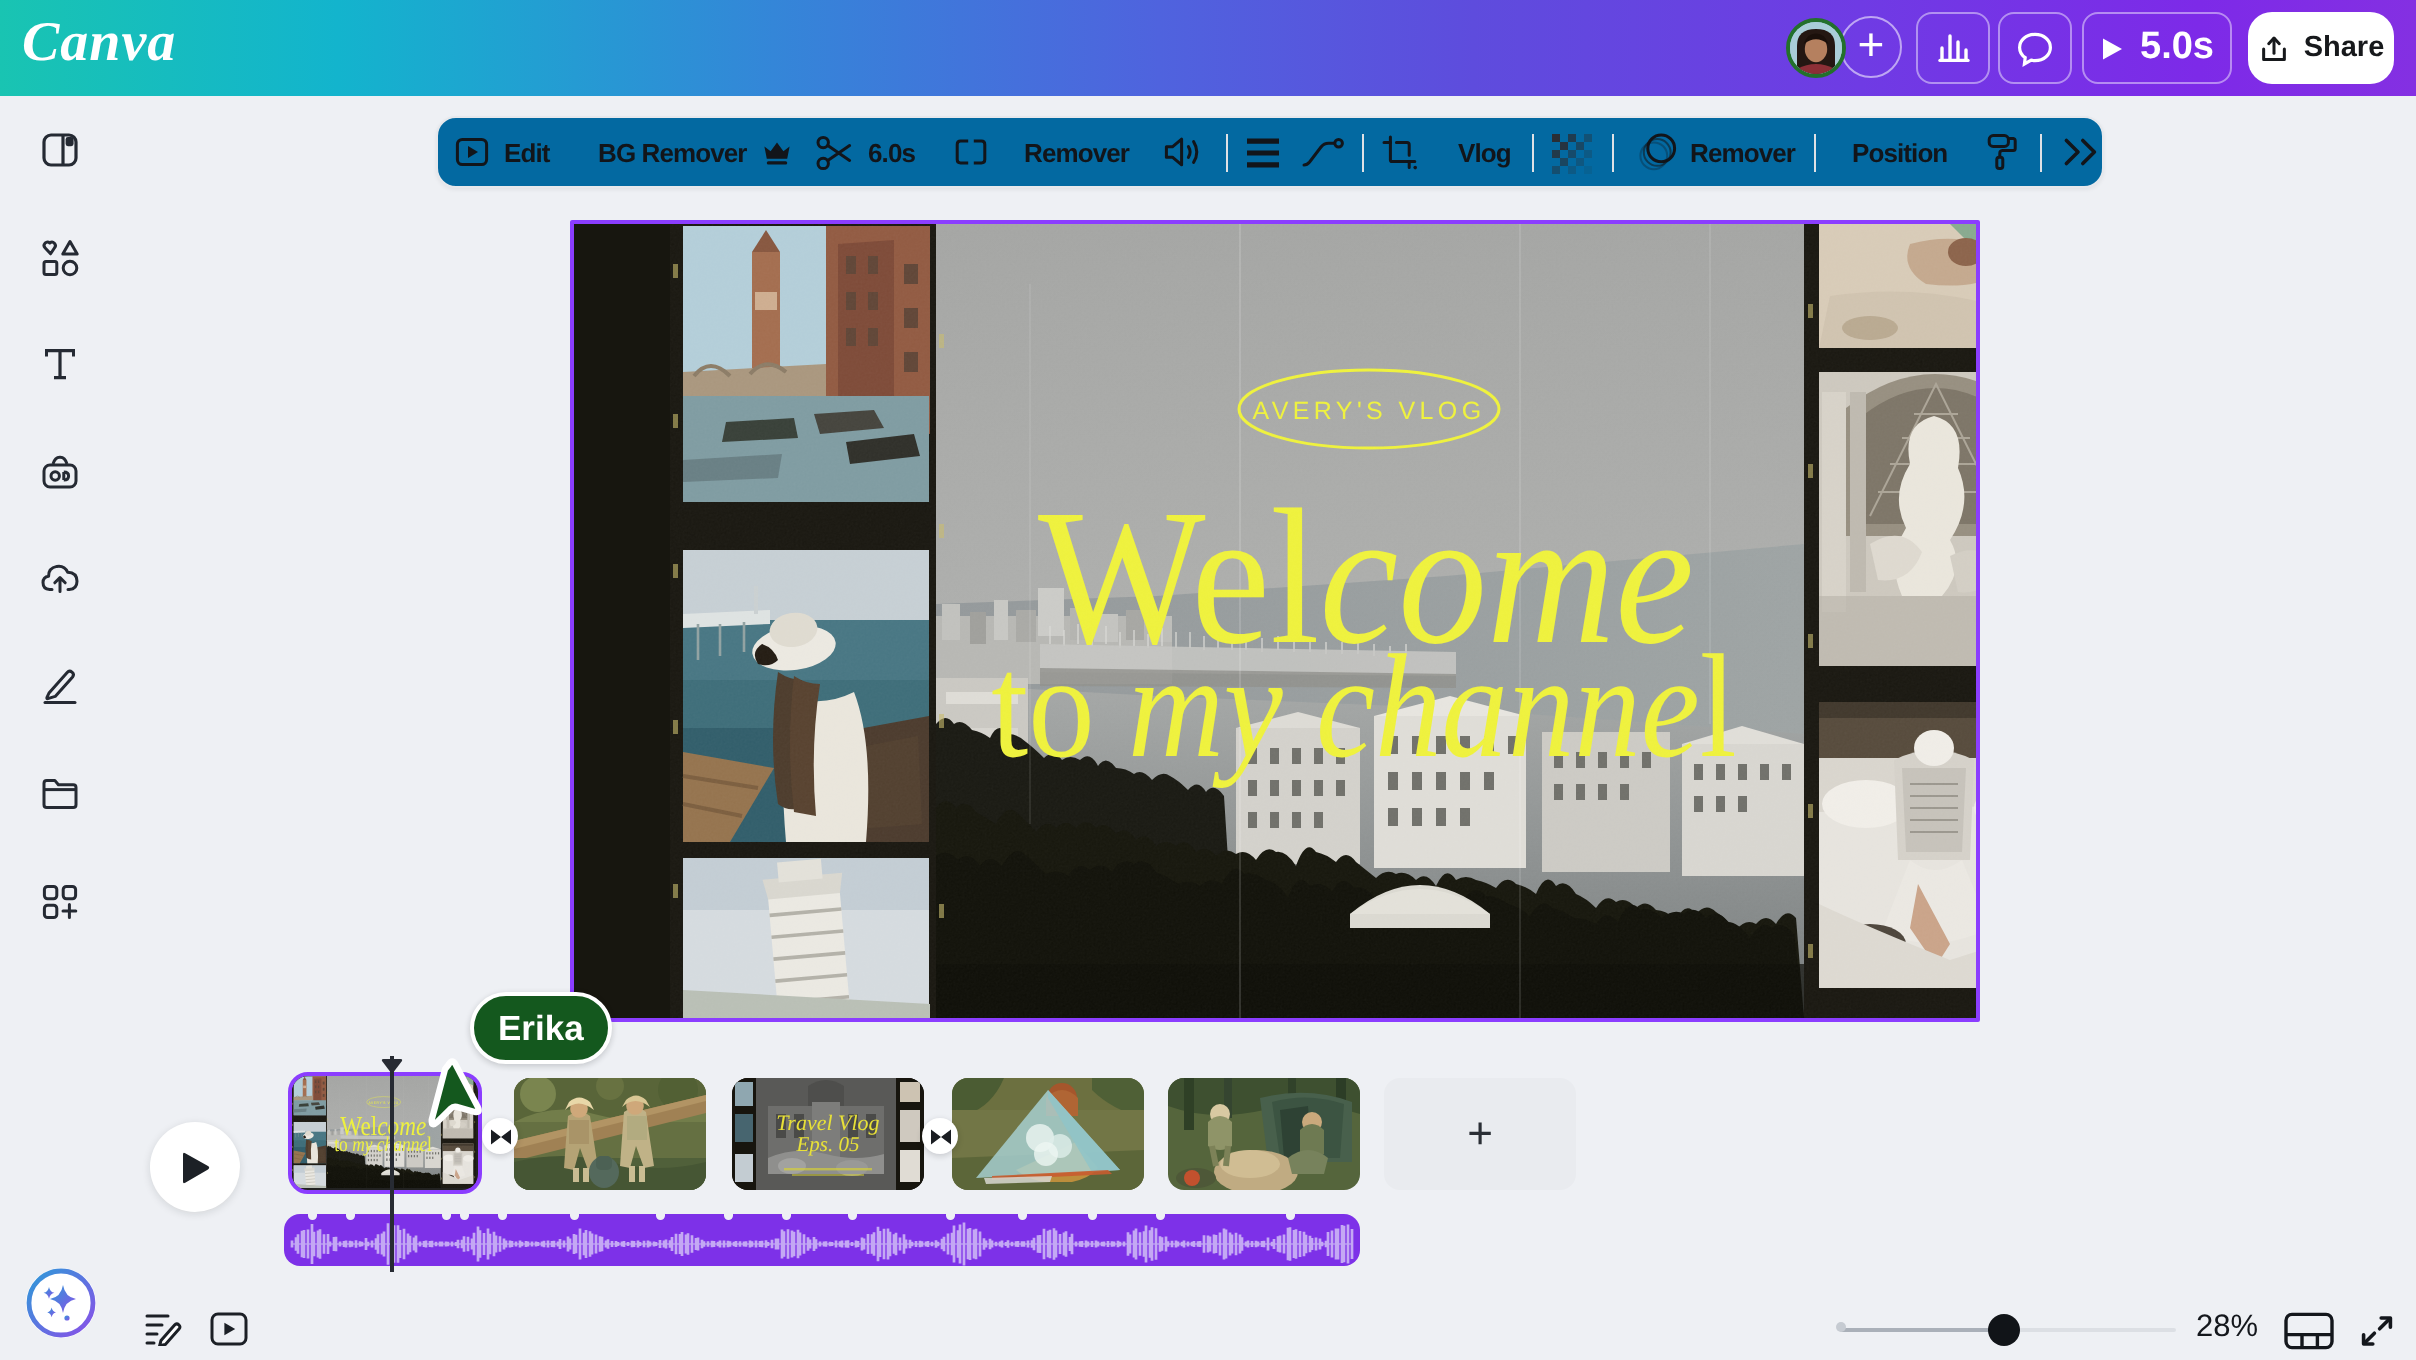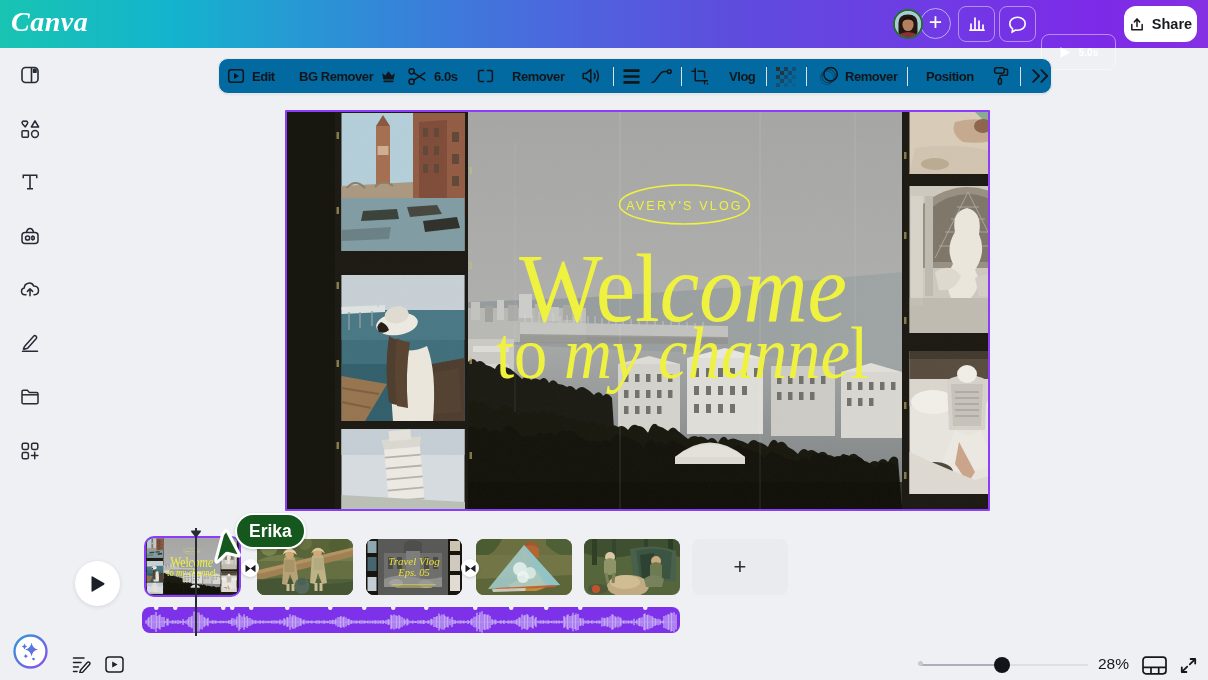--- a/index.html
+++ b/index.html
@@ -6,35 +6,35 @@
 html,body { width:1208px; height:680px; overflow:hidden; background:#eef0f4; font-family:"Liberation Sans", sans-serif; }
 #app { position:relative; width:1208px; height:680px; }
 #header { position:absolute; left:0; top:0; width:1208px; height:48px;
   background:linear-gradient(90deg,#19c4b2 0%,#13b4cd 14%,#3486d8 32%,#4f63de 48%,#5e4cdd 61%,#6f3be4 77%,#7d2ae8 91%,#8430e2 100%); }
 #logo { position:absolute; left:11px; top:6px; color:#fff; font-family:"Liberation Serif", serif; font-style:italic; font-weight:bold; font-size:28px; letter-spacing:0.5px; }
 .hbtn { position:absolute; top:6px; height:36px; border-radius:8px; display:flex; align-items:center; justify-content:center; }
 #avatar { position:absolute; left:893px; top:9px; width:30px; height:30px; border-radius:50%; border:2px solid #23702c; overflow:hidden; background:#9fcfe0; z-index:2;}
 #addcircle { position:absolute; left:920px; top:8px; width:31px; height:31px; border-radius:50%; border:1.5px solid rgba(255,255,255,.55); color:#fff; font-size:23px; font-weight:400; display:flex;align-items:center;justify-content:center; padding-bottom:2px;}
 #chartbtn { left:958px; width:37px; border:1.5px solid rgba(255,255,255,.45); }
 #chatbtn { left:999px; width:37px; border:1.5px solid rgba(255,255,255,.45); }
-#playbtn { left:1041px; width:75px; border:1.5px solid rgba(255,255,255,.45); color:#fff; font-size:10px; font-weight:bold; gap:8px;margin-top:28px;}
+#playbtn { left:1041px; width:75px; border:1.5px solid rgba(255,255,255,.45); color:#fff; font-size:19px; font-weight:bold; gap:8px;}
 #sharebtn { left:1124px; width:73px; background:#fff; color:#17191c; font-size:14.5px; font-weight:bold; gap:7px;border-radius:12px; }
 .sideicon { position:absolute; left:19px; width:22px; height:22px; }
 #toolbar { position:absolute; left:218px; top:58px; width:834px; height:36px; background:#0369a1; border:1px solid #e6e8ec; border-radius:10px; box-shadow:0 1px 2px rgba(20,23,28,.06); font-size:13px; letter-spacing:-0.45px; color:#12151a; font-weight:bold; }
 .titem { position:absolute; top:0; height:34px; display:flex; align-items:center; white-space:nowrap; }
 .tdiv { position:absolute; top:8px; width:1px; height:19px; background:#dfe1e5; }
 #canvaswrap { position:absolute; left:285px; top:110px; width:705px; height:401px; border:2px solid #8b3dff; border-radius:1px; }
 #canvas { position:absolute; left:0px; top:0px; width:701px; height:397px; background:#17160f; overflow:hidden;padding-left:48px; }
 #bigplay { position:absolute; left:75px; top:561px; width:45px; height:45px; border-radius:50%; background:#fff; box-shadow:0 1px 4px rgba(20,23,28,.12); display:flex; align-items:center; justify-content:center; }
 .clip { position:absolute; top:539px; height:56px; border-radius:8px; overflow:hidden; }
 #clip1 { position:absolute; left:144px; top:536px; width:97px; height:61px; border:2.5px solid #8b3dff; border-radius:10px; background:#222; overflow:hidden; }
 .transition { position:absolute; top:559px; width:18px; height:18px; background:#fff; border-radius:50%; box-shadow:0 1px 3px rgba(20,23,28,.18); display:flex; align-items:center; justify-content:center; }
 #plus { position:absolute; left:692px; top:539px; width:96px; height:56px; background:#e9ebef; border-radius:8px; display:flex; align-items:center; justify-content:center; font-size:22px; color:#2a2e35; }
 #audiobar { position:absolute; left:142px; top:607px; width:538px; height:26px; }
-#erika { position:absolute; left:235px; top:496px; height:36px; padding:0 12px; background:#14581e; border:2.5px solid #fff; border-radius:19px; color:#fff; font-size:17.5px; font-weight:bold; display:flex; align-items:center; box-shadow:0 1px 3px rgba(20,23,28,.2); z-index:5;margin-top:17px;}
+#erika { position:absolute; left:235px; top:496px; height:36px; padding:0 12px; background:#14581e; border:2.5px solid #fff; border-radius:19px; color:#fff; font-size:17.5px; font-weight:bold; display:flex; align-items:center; box-shadow:0 1px 3px rgba(20,23,28,.2); z-index:5;}
 #playhead { position:absolute; left:195px; top:528px; width:1.5px; height:108px; background:#272b33; z-index:4; }
 #playheadtop { position:absolute; left:190px; top:524px; z-index:4; }
 #cursor { position:absolute; left:207px; top:528px; z-index:6; }
 #magic { position:absolute; left:13px; top:634px; width:35px; height:35px; border-radius:50%; background:#fff; display:flex;align-items:center;justify-content:center; }
 #zoomtrack { position:absolute; left:920px; top:664px; width:168px; height:2px; background:#dcdfe4; border-radius:2px;}
 #zoomfill { position:absolute; left:920px; top:664px; width:82px; height:2px; background:#aab0b9; border-radius:2px;}
 #zoomdot { position:absolute; left:994px; top:657px; width:16px; height:16px; background:#111418; border-radius:50%; }
 #zoompct { position:absolute; left:1098px; top:655px; font-size:15.5px; color:#14171c; }
 </style>
 </head>

